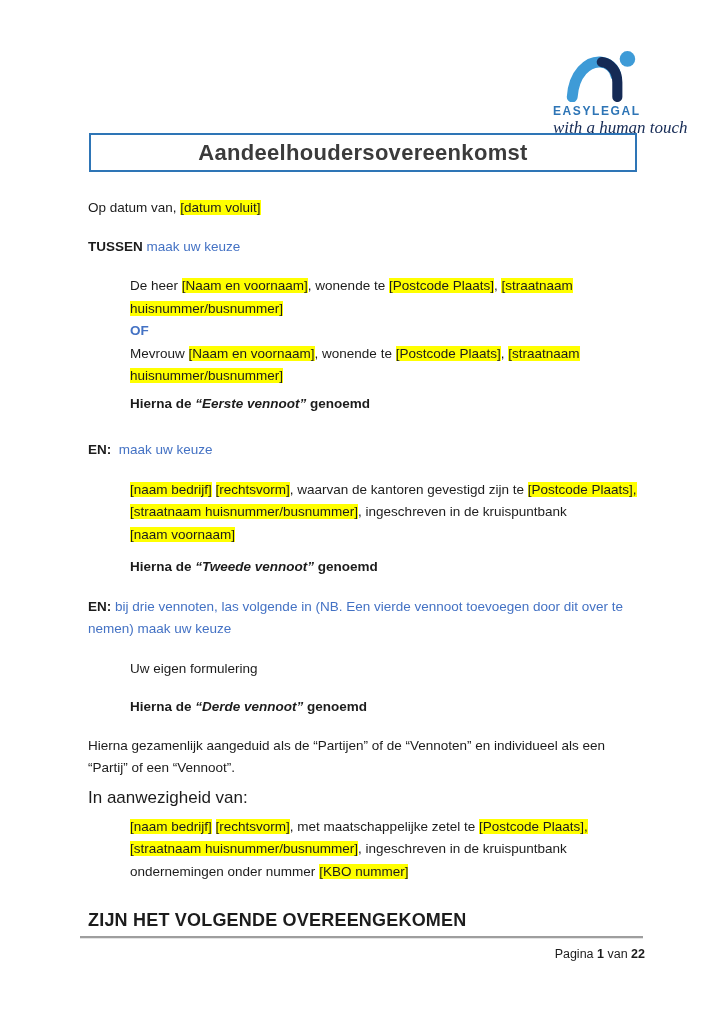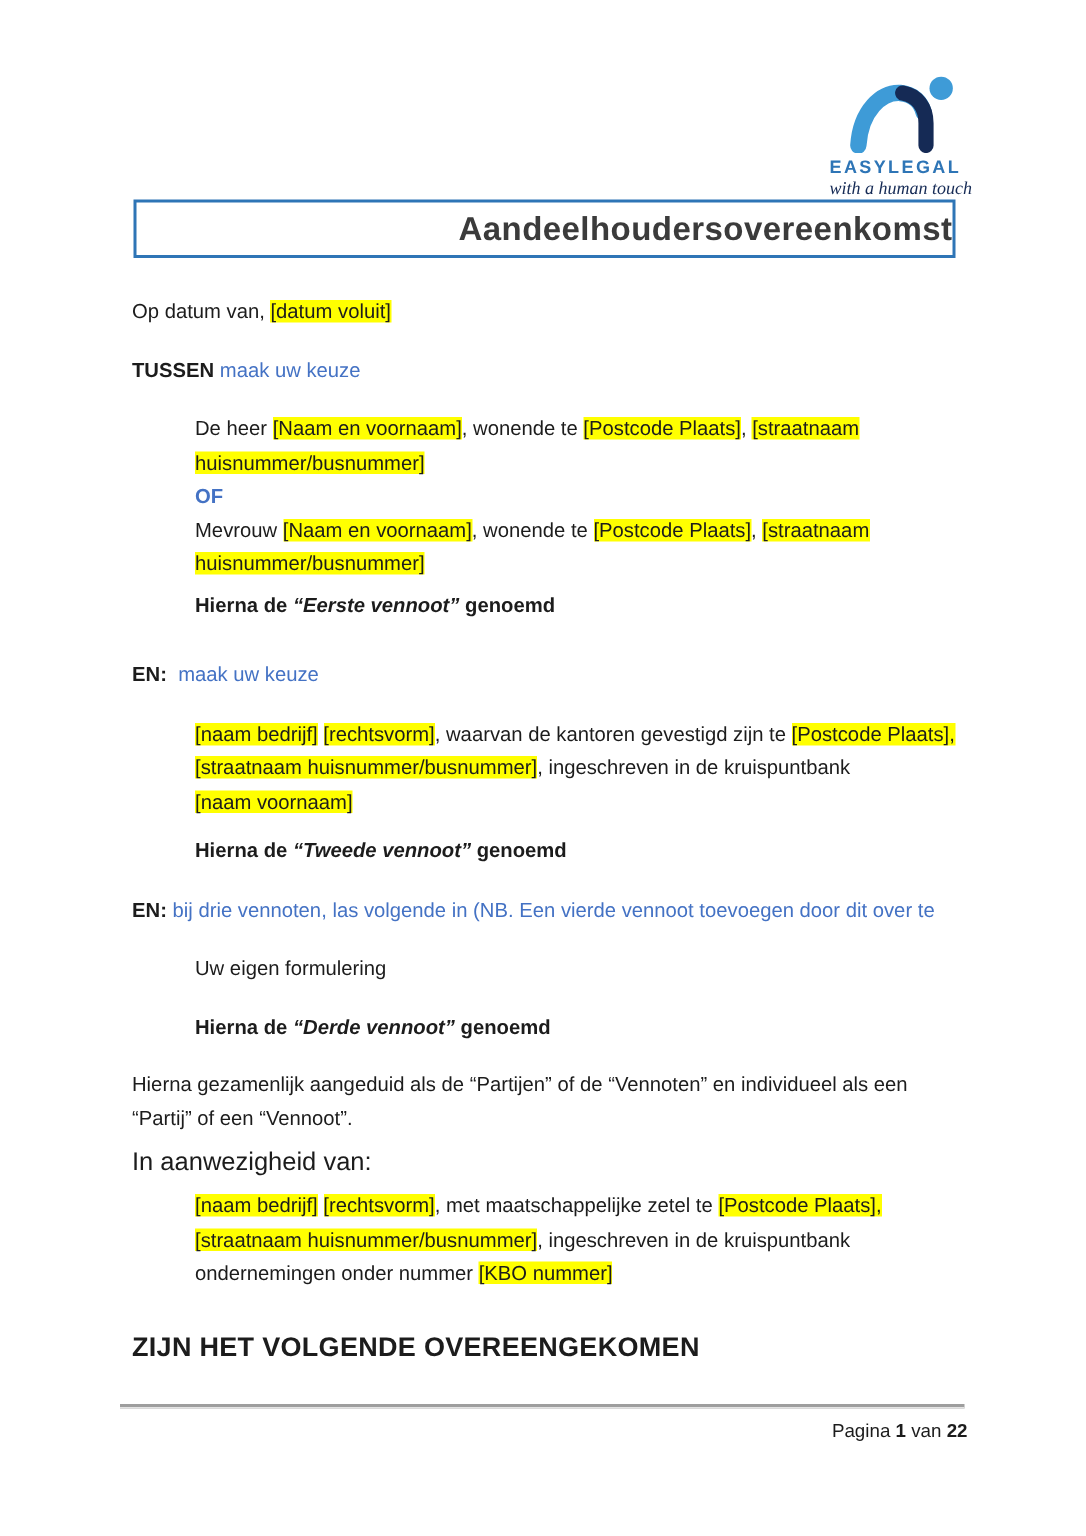--- a/index.html
+++ b/index.html
@@ -13,28 +13,28 @@
   }
   
   .logo{position:absolute;left:553px;top:50px;width:95px;}
   .logo svg{display:block;margin:0 auto;}
   .logo-word{
     font-size:12px;font-weight:bold;letter-spacing:1.6px;
     color:var(--logo-text,#2E75B6);margin-top:2px;white-space:nowrap;
   }
   .logo-tag{
     font-family:"Liberation Serif","DejaVu Serif",serif;
-    font-style:italic;font-size:12px;color:var(--logo-navy,#152A55);
+    font-style:italic;font-size:17px;color:var(--logo-navy,#152A55);
     margin-top:0px;white-space:nowrap;
   }
   
   .title-box{
     position:absolute;left:89px;top:133px;width:544px;height:35px;
     border:2px solid var(--accent,#2E75B6);
-    display:flex;align-items:center;justify-content:flex-end;
+    display:flex;align-items:center;justify-content:center;
   }
   .title-box .t{
     font-size:22px;font-weight:bold;color:#3b3b3b;letter-spacing:0.3px;
   }
   
   .content{position:absolute;left:88px;top:197px;width:557px;font-size:13.5px;}
   .line{min-height:22.5px;line-height:22.5px;white-space:pre-wrap;}
   .block{margin:0;}
   .indent{padding-left:42px;}
   .b{font-weight:bold;}
@@ -96,20 +96,21 @@
       <div class="block indent mt7">
         <div class="line"><span class="hl">[naam bedrijf]</span><span> </span><span class="hl">[rechtsvorm]</span><span>, waarvan de kantoren gevestigd zijn te </span><span class="hl">[Postcode Plaats],</span></div>
         <div class="line"><span class="hl">[straatnaam huisnummer/busnummer]</span><span>, ingeschreven in de kruispuntbank</span></div>
         <div class="line"><span class="hl">[naam voornaam]</span></div>
       </div>
       <div class="block indent mt10">
         <div class="line"><span class="b">Hierna de </span><span class="b i">“Tweede vennoot”</span><span class="b"> genoemd</span></div>
       </div>
       <div class="block mt7">
         <div class="line"><span class="b">EN:</span><span> </span><span class="blue">bij drie vennoten, las volgende in (NB. Een vierde vennoot toevoegen door dit over te</span></div>
+        <div class="line"><span class="blue">nemen) maak uw keuze</span></div>
       </div>
       <div class="block indent mt7">
         <div class="line"><span>Uw eigen formulering</span></div>
       </div>
       <div class="block indent mt16">
         <div class="line"><span class="b">Hierna de </span><span class="b i">“Derde vennoot”</span><span class="b"> genoemd</span></div>
       </div>
       <div class="block mt16">
         <div class="line"><span>Hierna gezamenlijk aangeduid als de “Partijen” of de “Vennoten” en individueel als een</span></div>
         <div class="line"><span>“Partij” of een “Vennoot”.</span></div>

